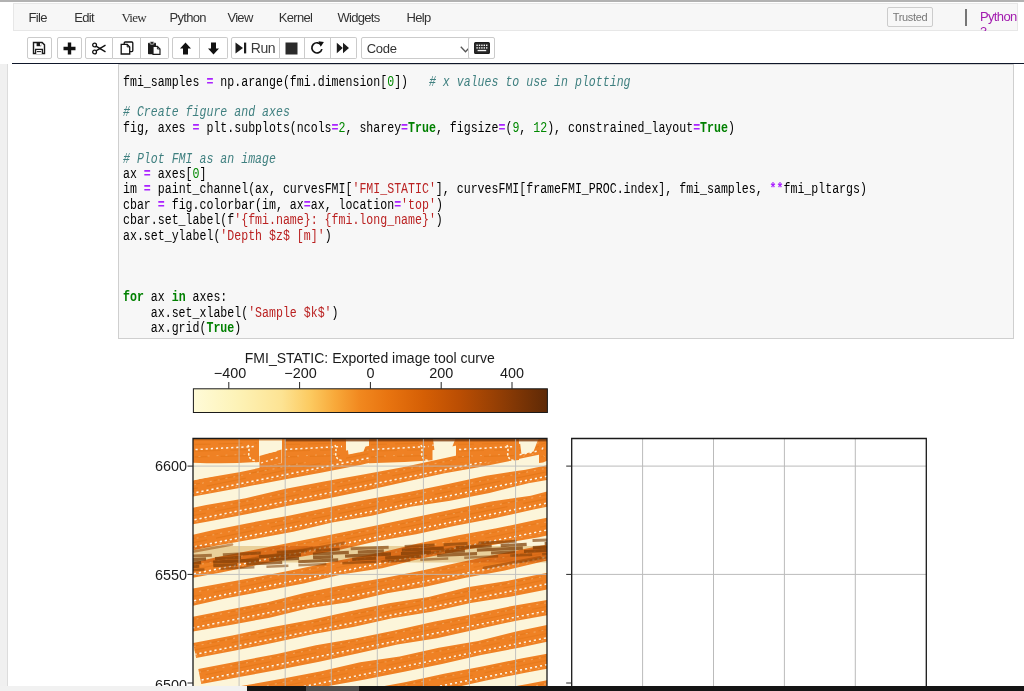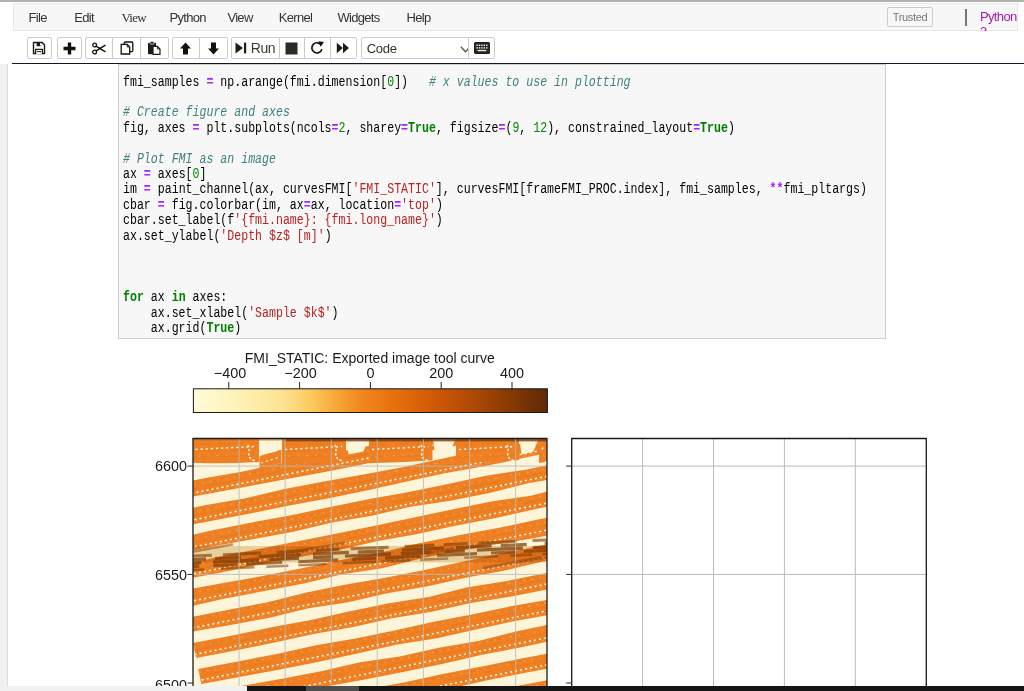--- a/index.html
+++ b/index.html
@@ -18,21 +18,21 @@
   #kname{position:absolute;left:980px;top:8.5px;font-size:13px;letter-spacing:-0.65px;color:#a21caf;}
   #toolbar{left:12px;top:31px;width:1024px;height:33px;background:#fff;border-bottom:1px solid #0f172a;box-sizing:border-box;}
   .tbtn{position:absolute;top:6px;height:22px;background:#fff;border:1px solid #cbcbcb;border-radius:2px;
         box-sizing:border-box;display:flex;align-items:center;justify-content:center;}
   .grp{border-radius:0;border-left-width:0;}
   .grpfirst{border-radius:2px 0 0 2px;border-left-width:1px;}
   .grplast{border-radius:0 2px 2px 0;}
   
   #lstrip{left:0;top:64px;width:7px;height:627px;background:#f0f0f0;border-right:1px solid #dcdcdc;}
   
-  #cell{left:118px;top:64px;width:768px;height:275px;background:#f7f7f7;border:1px solid #cfcfcf;box-sizing:border-box;}
+  #cell{left:118px;top:64px;width:896px;height:275px;background:#f7f7f7;border:1px solid #cfcfcf;box-sizing:border-box;}
   #code{position:absolute;left:3.5px;top:9.5px;margin:0;font-family:"Liberation Mono",monospace;
         font-size:14px;line-height:15.4px;color:#000;transform:scaleX(0.8275);transform-origin:0 0;white-space:pre;}
   .c{color:#408080;font-style:italic;}
   .k{color:#008000;font-weight:bold;}
   .o{color:#AA22FF;font-weight:bold;}
   .n{color:#080;}
   .s{color:#BA2121;}
   
   #botgray{left:0;top:686px;width:247px;height:5px;background:#f1f1f1;z-index:30;}
   #botblack{left:247px;top:686px;width:777px;height:5px;background:#151515;z-index:30;}

